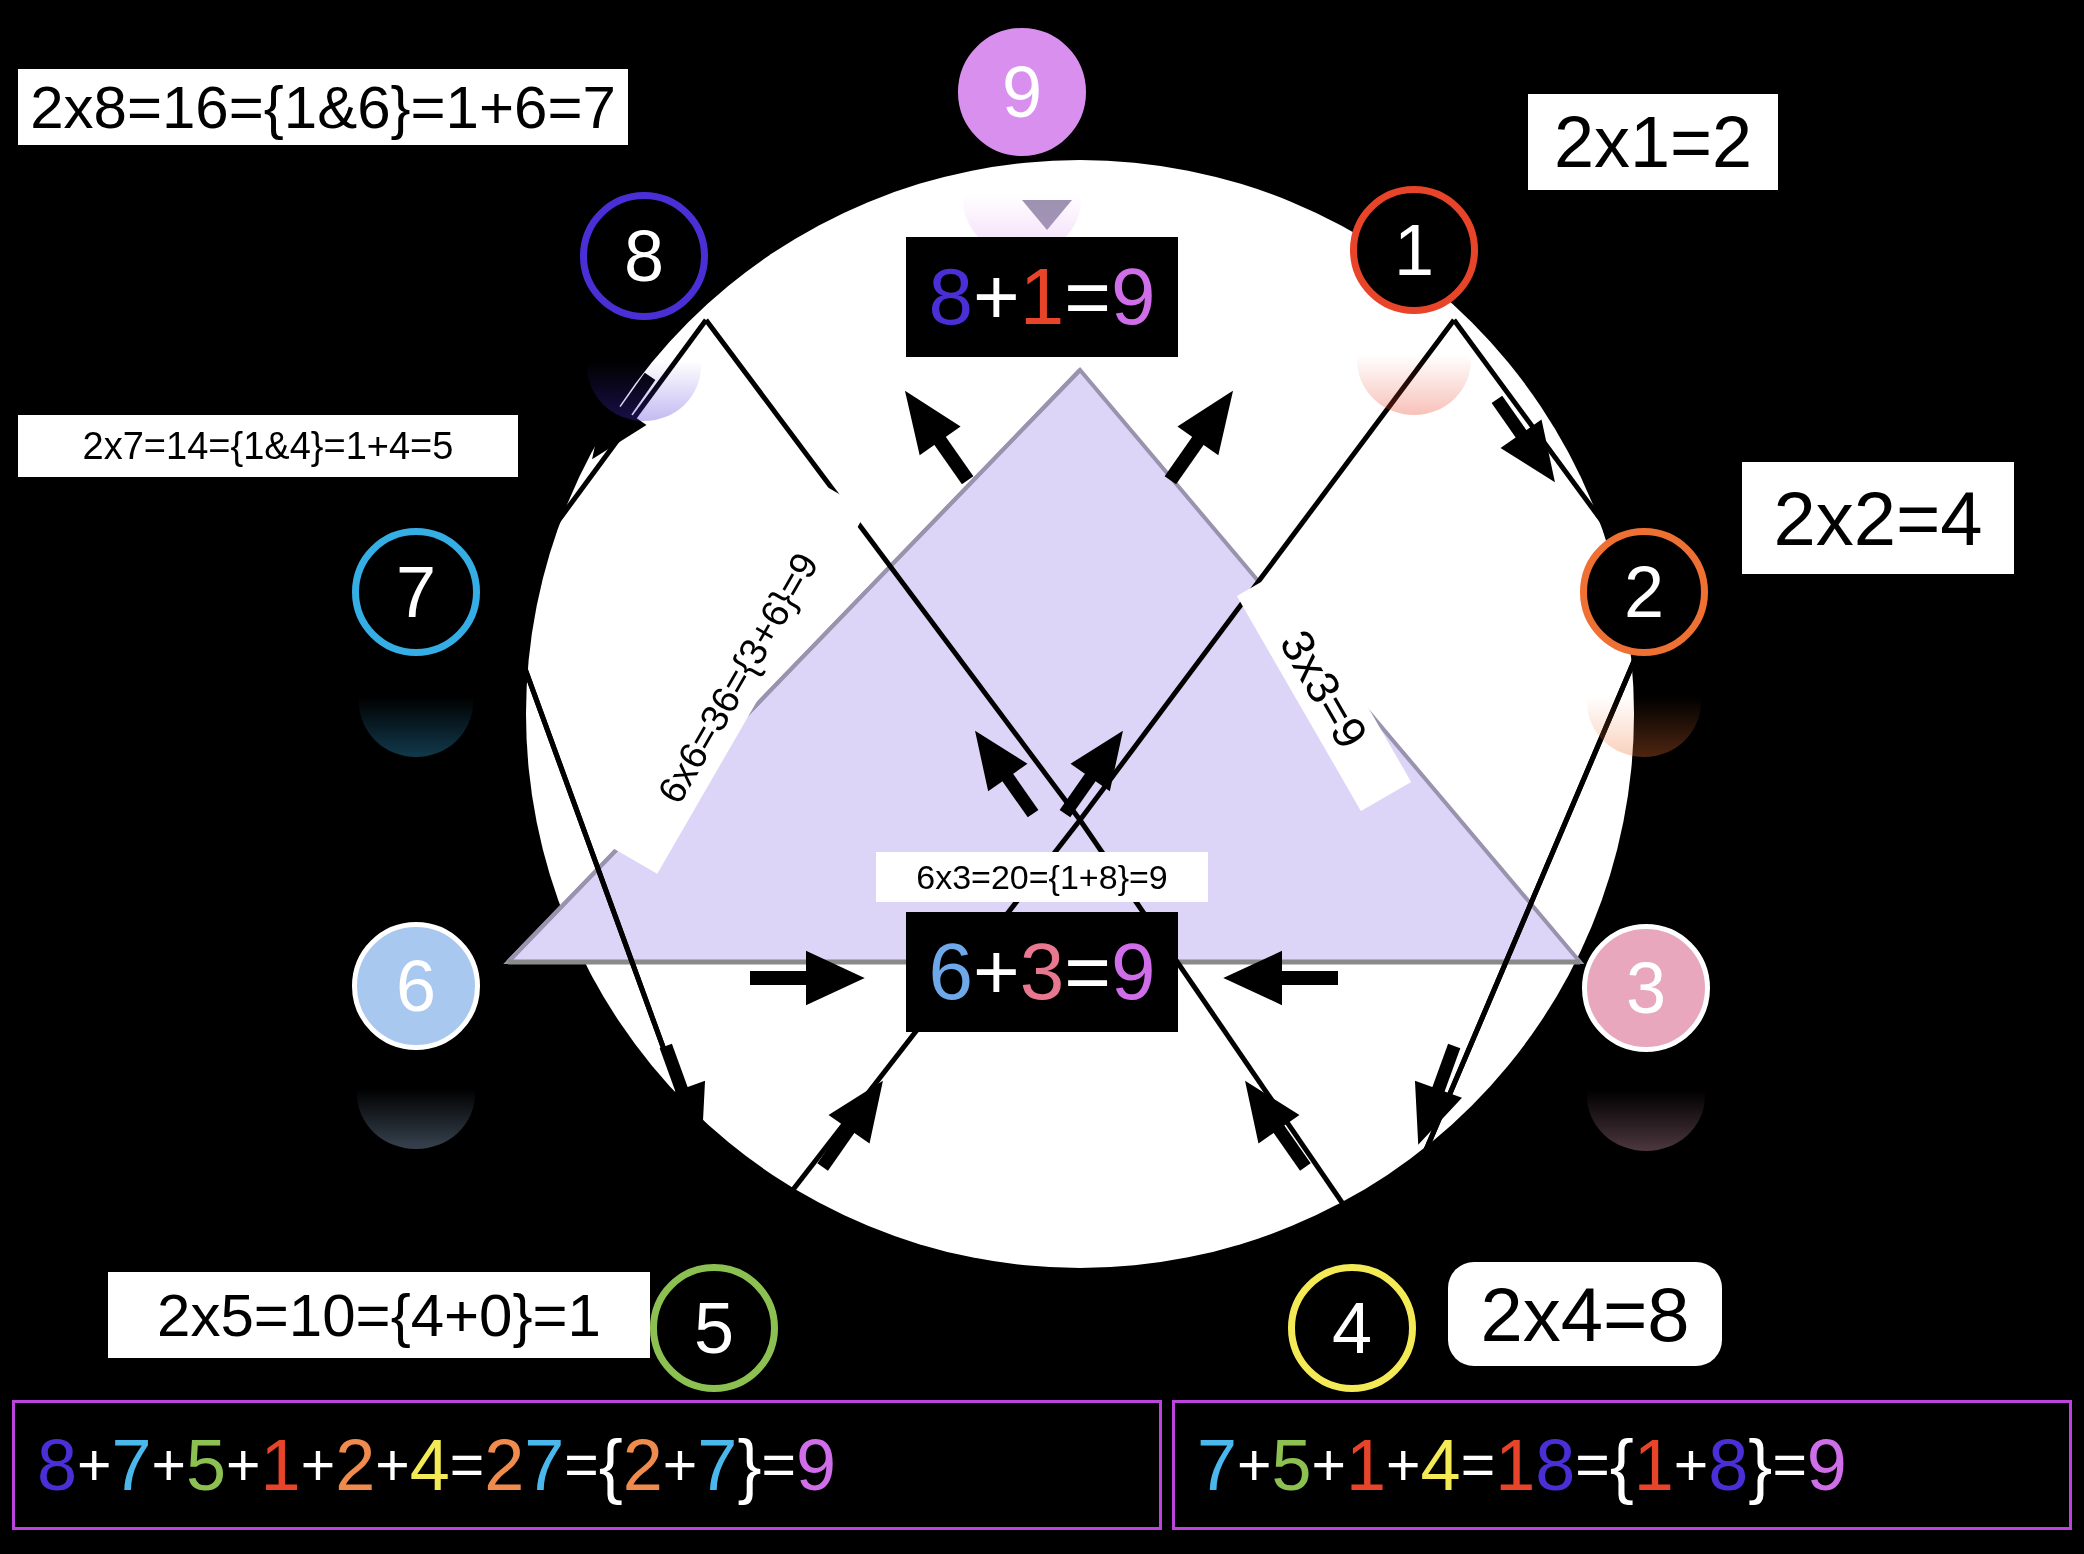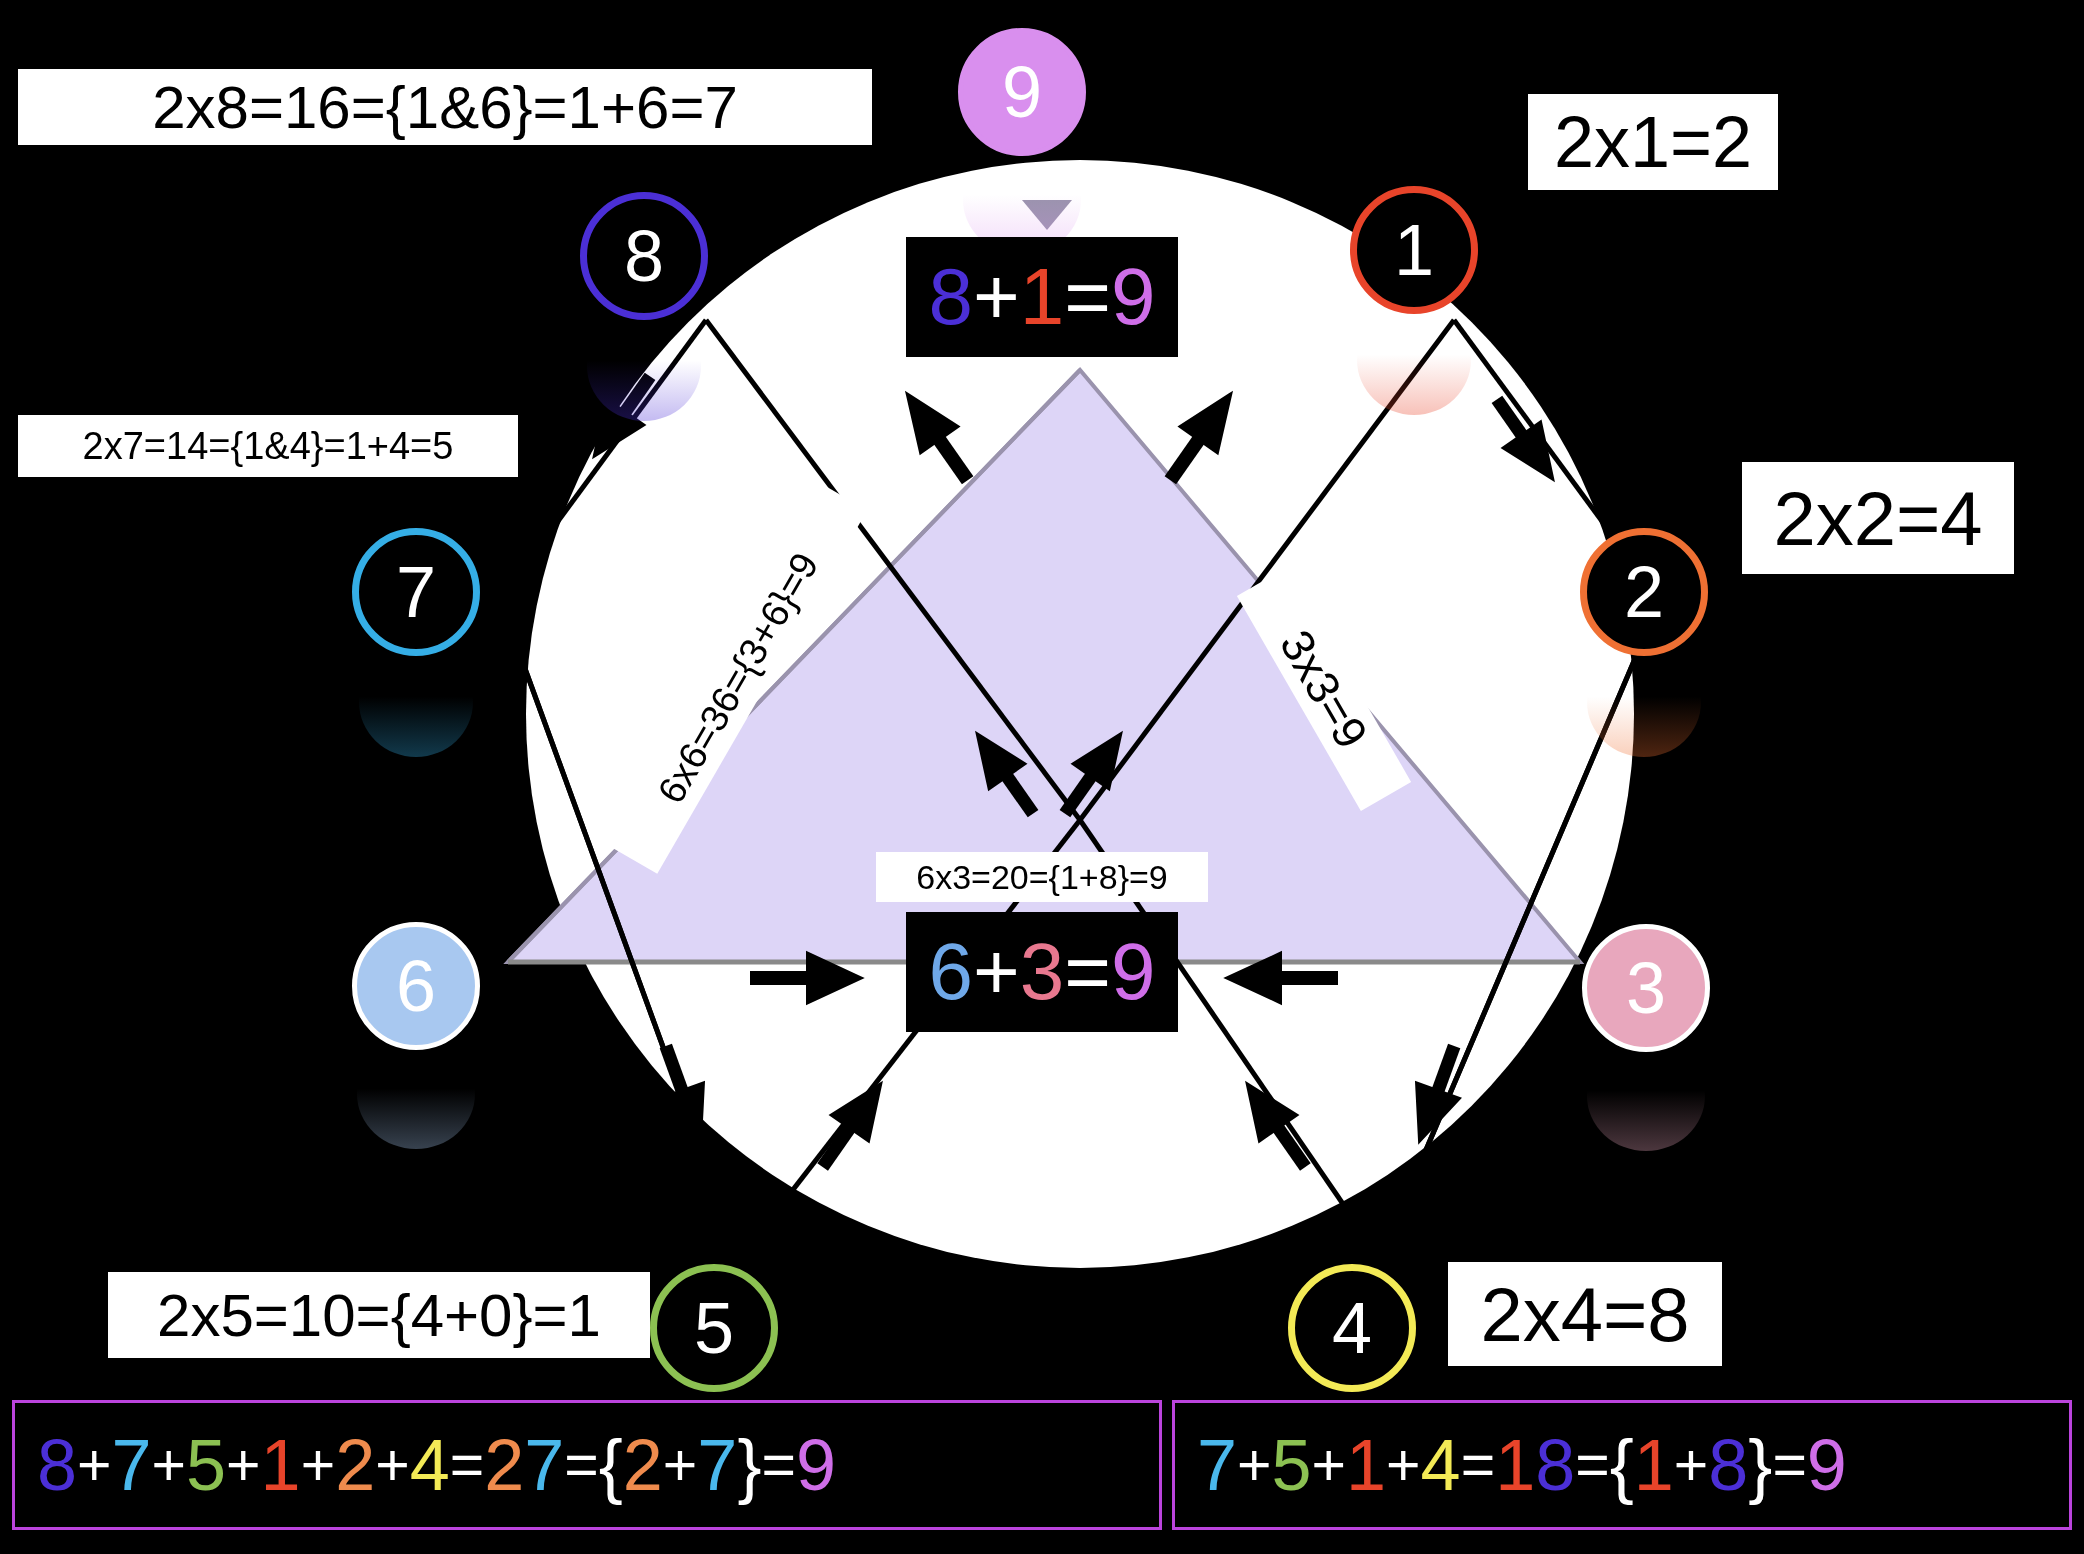--- a/index.html
+++ b/index.html
@@ -159,21 +159,21 @@
         <span>7</span>
         <div class="refl" style="background: linear-gradient(to top, rgba(0, 0, 0, 0) 45%, rgb(53, 174, 230) 100%);"></div>
       </div>
       <div class="badge outline" style="left: 580px; top: 192px; border-color: rgb(75, 47, 214); background: rgb(0, 0, 0);">
         <span>8</span>
         <div class="refl" style="background: linear-gradient(to top, rgba(0, 0, 0, 0) 45%, rgb(75, 47, 214) 100%);"></div>
       </div>
     </div>
 
   <div id="plates">
-      <div class="plate" style="left: 18px; top: 69px; width: 854px; height: 76px; font-size: 60px;">
+      <div class="plate" style="left: 18px; top: 69px; width: 610px; height: 76px; font-size: 60px;">
         <span>2x8=16={1&amp;6}=1+6=7</span>
       </div>
       <div class="plate" style="left: 1528px; top: 94px; width: 250px; height: 96px; font-size: 72px;">
         <span>2x1=2</span>
       </div>
       <div class="plate" style="left: 18px; top: 415px; width: 500px; height: 62px; font-size: 38px;">
         <span>2x7=14={1&amp;4}=1+4=5</span>
       </div>
       <div class="plate" style="left: 1742px; top: 462px; width: 272px; height: 112px; font-size: 76px;">
         <span>2x2=4</span>
@@ -183,21 +183,21 @@
       </div>
       <div class="plate" style="left: 1200px; top: 660px; width: 248px; height: 58px; font-size: 46px; transform: rotate(60deg);">
         <span>3x3=9</span>
       </div>
       <div class="plate" style="left: 876px; top: 852px; width: 332px; height: 50px; font-size: 34px;">
         <span>6x3=20={1+8}=9</span>
       </div>
       <div class="plate" style="left: 108px; top: 1272px; width: 542px; height: 86px; font-size: 60px;">
         <span>2x5=10={4+0}=1</span>
       </div>
-      <div class="plate" style="left: 1448px; top: 1262px; width: 274px; height: 104px; font-size: 76px;">
+      <div class="plate" style="left: 1448px; top: 1262px; width: 274px; height: 104px; font-size: 76px; border-radius: 26px;">
         <span>2x4=8</span>
       </div>
     </div>
 
   <div id="eqboxes">
       <div class="eqbox" style="left: 906px; top: 237px; width: 272px; height: 120px; font-size: 80px;">
         <span style="color: rgb(75, 47, 214);">8</span>
         <span style="color: rgb(255, 255, 255);">+</span>
         <span style="color: rgb(232, 68, 42);">1</span>
         <span style="color: rgb(255, 255, 255);">=</span>

